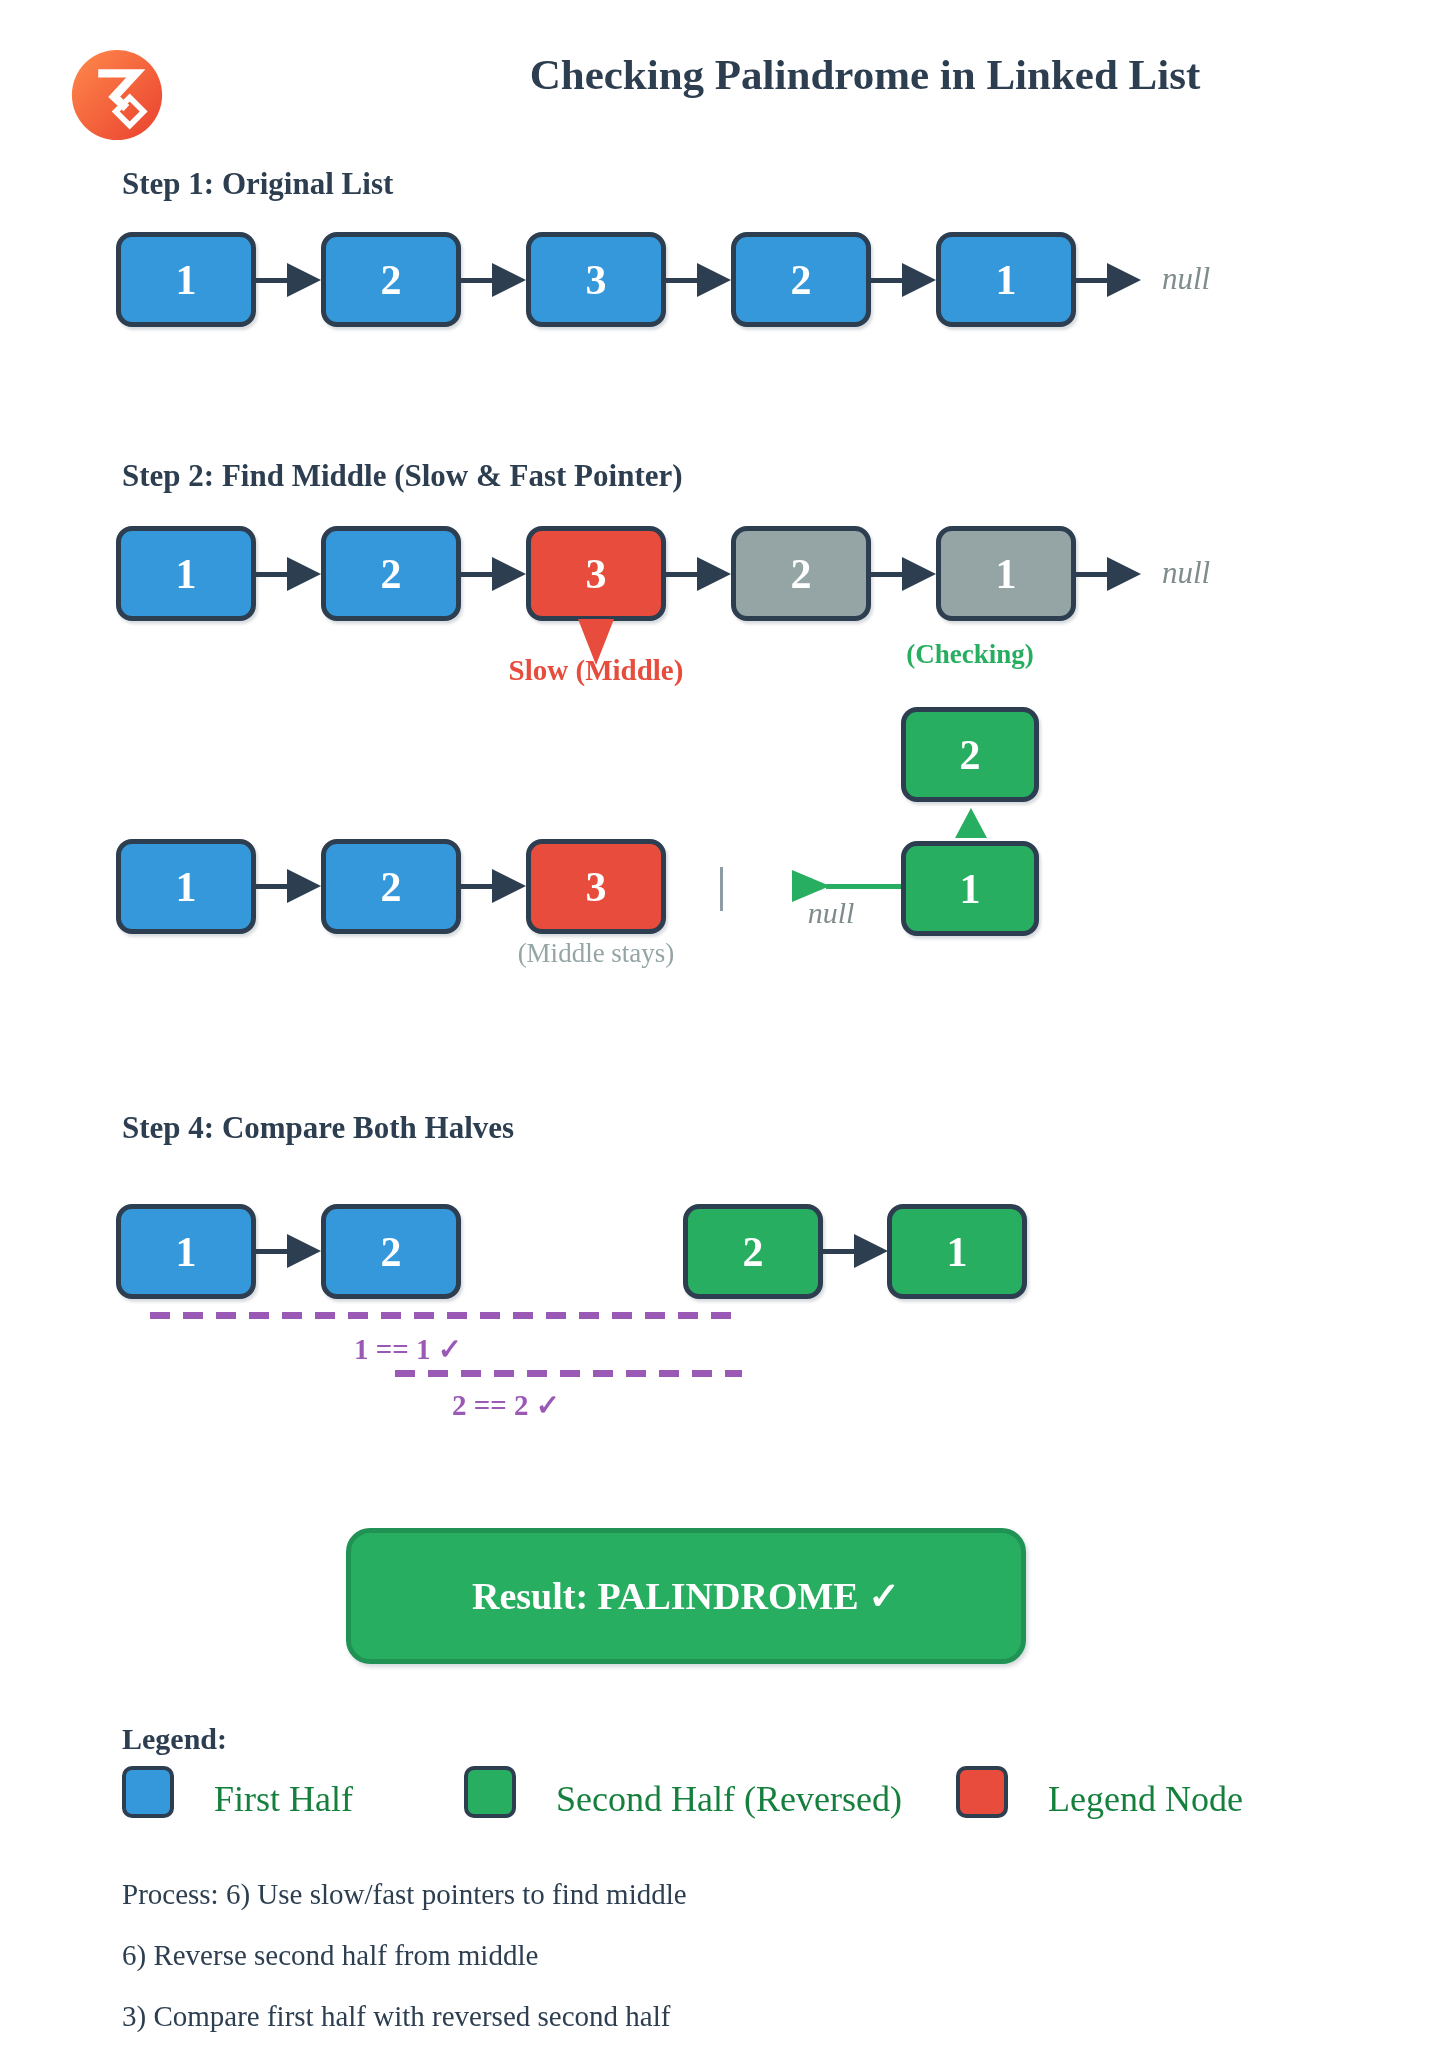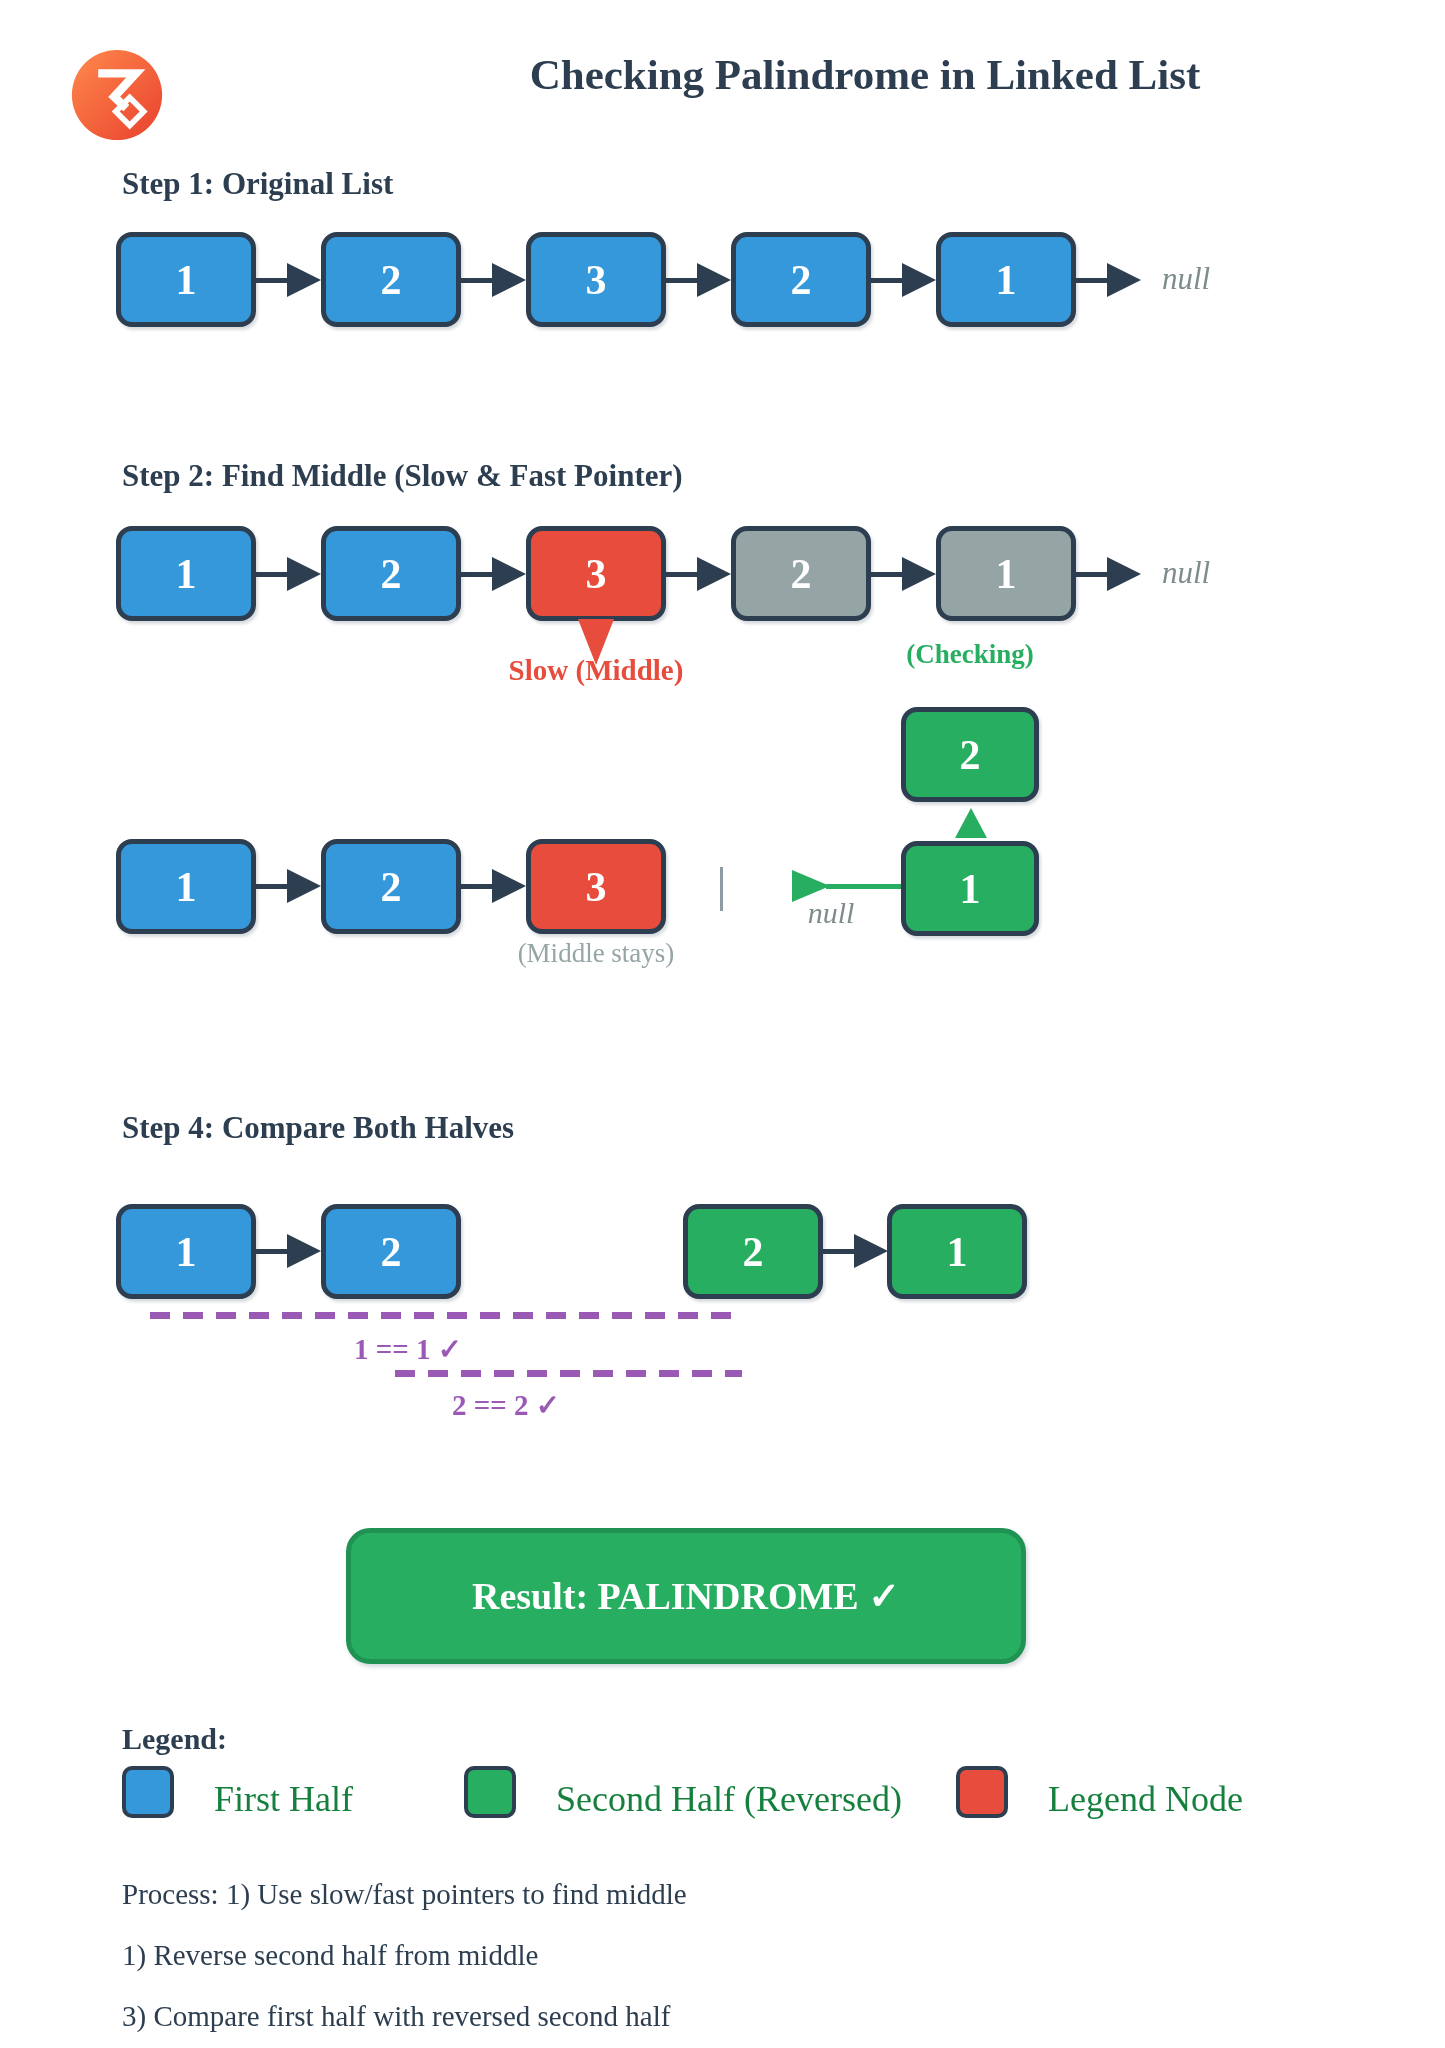--- a/index.html
+++ b/index.html
@@ -200,20 +200,20 @@
   <div class="sw blue" style="left:122px;top:1742px"></div>
   <div class="lg" style="left:214px;top:1754px">First Half</div>
 
   <div class="sw green" style="left:464px;top:1742px"></div>
   <div class="lg" style="left:556px;top:1754px">Second Half (Reversed)</div>
 
   <div class="sw red" style="left:956px;top:1742px"></div>
   <div class="lg" style="left:1048px;top:1754px">Legend Node</div>
 
   <div class="process">
-    <div>Process: 1) Use slow/fast pointers to find middle</div>
-    <div>1) Reverse second half from middle</div>
+    <div>Process: 6) Use slow/fast pointers to find middle</div>
+    <div>6) Reverse second half from middle</div>
     <div>3) Compare first half with reversed second half</div>
   </div>
 
   <div class="footer-bar"></div>
 
 </div>
 
 </body></html>

